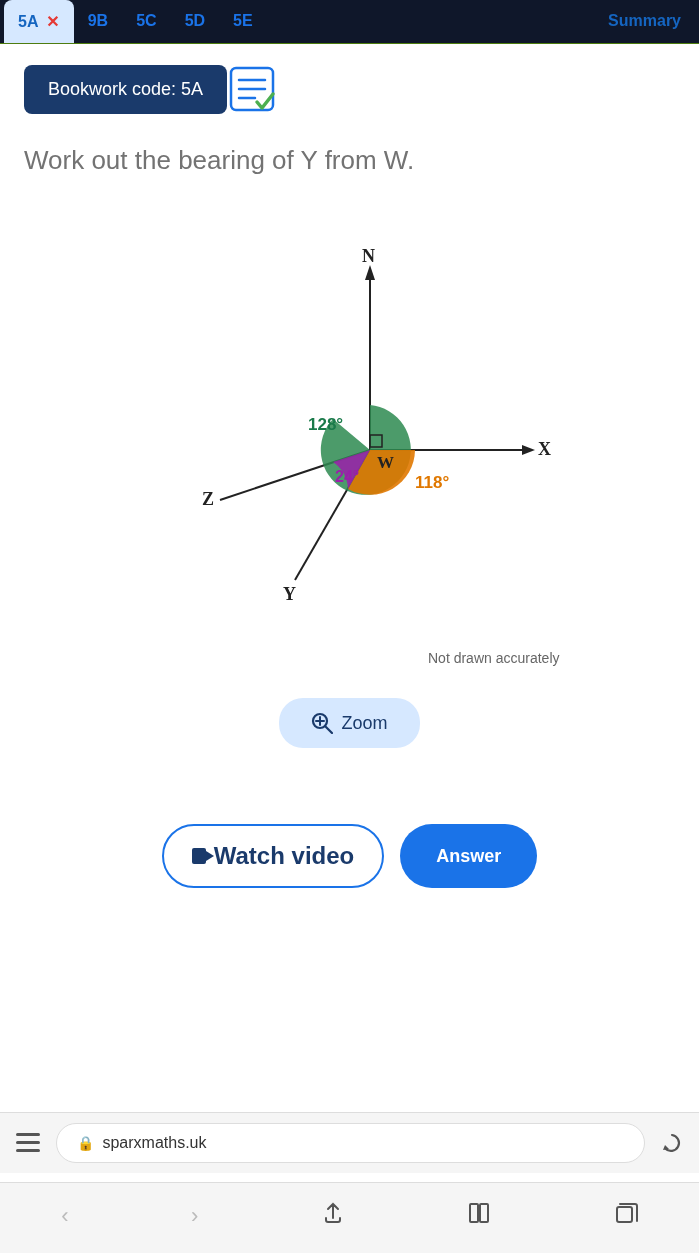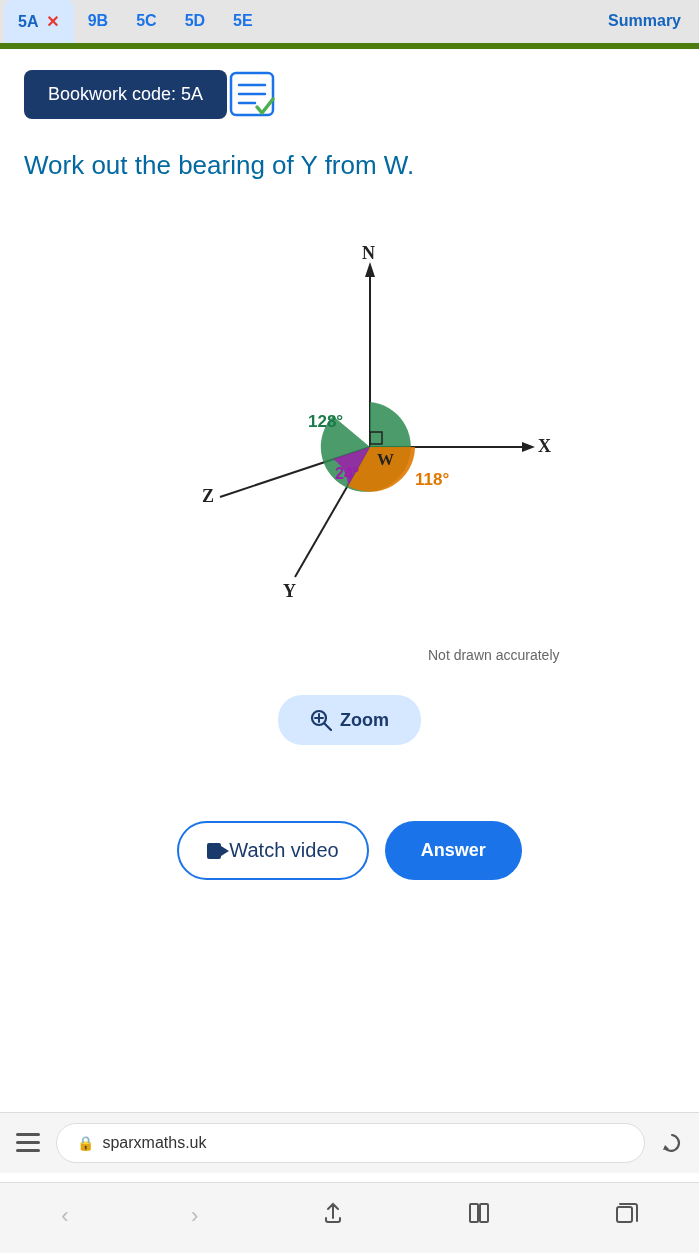--- a/index.html
+++ b/index.html
@@ -9,22 +9,22 @@
       background: #fff;
       width: 699px;
       min-height: 1253px;
       overflow-x: hidden;
     }
 
     
     .tab-bar {
       display: flex;
       align-items: stretch;
-      border-bottom: 6px solid #4d7c0f;
-      background: #e5e5e5;
+      border-bottom: 1px solid #4d7c0f;
+      background: #0f172a;
       padding: 0 4px;
     }
     .tab {
       padding: 12px 14px;
       font-size: 16px;
       font-weight: 600;
       color: #1a73e8;
       cursor: pointer;
       white-space: nowrap;
       border: none;
@@ -65,22 +65,22 @@
       font-weight: 500;
     }
     .checklist-icon {
       width: 50px;
       height: 50px;
     }
 
     
     .question-text {
       font-size: 26px;
-      color: #0369a1;
-      margin-bottom: 24px;
+      color: #737373;
+      margin-bottom: 32px;
       line-height: 1.4;
     }
 
     
     .diagram-container {
       display: flex;
       flex-direction: column;
       align-items: center;
       margin-bottom: 12px;
     }
@@ -99,43 +99,43 @@
     
     .zoom-btn {
       display: flex;
       align-items: center;
       gap: 8px;
       background: #d6e8ff;
       border: none;
       border-radius: 24px;
       padding: 14px 32px;
       font-size: 18px;
-      font-weight: 700;
+      font-weight: 400;
       color: #1a3a6b;
       cursor: pointer;
       margin: 0 auto 40px;
     }
 
     
     .action-row {
       display: flex;
       justify-content: center;
       gap: 16px;
       margin-bottom: 32px;
     }
     .watch-video-btn {
       display: flex;
       align-items: center;
       gap: 0;
       background: #fff;
       border: 2px solid #1a73e8;
       border-radius: 32px;
       padding: 16px 28px;
-      font-size: 20px;
-      font-weight: 400;
+      font-size: 24px;
+      font-weight: 700;
       color: #1a3a6b;
       cursor: pointer;
     }
     .answer-btn {
       background: #1a73e8;
       border: none;
       border-radius: 32px;
       padding: 12px 36px;
       font-size: 18px;
       font-weight: 700;

